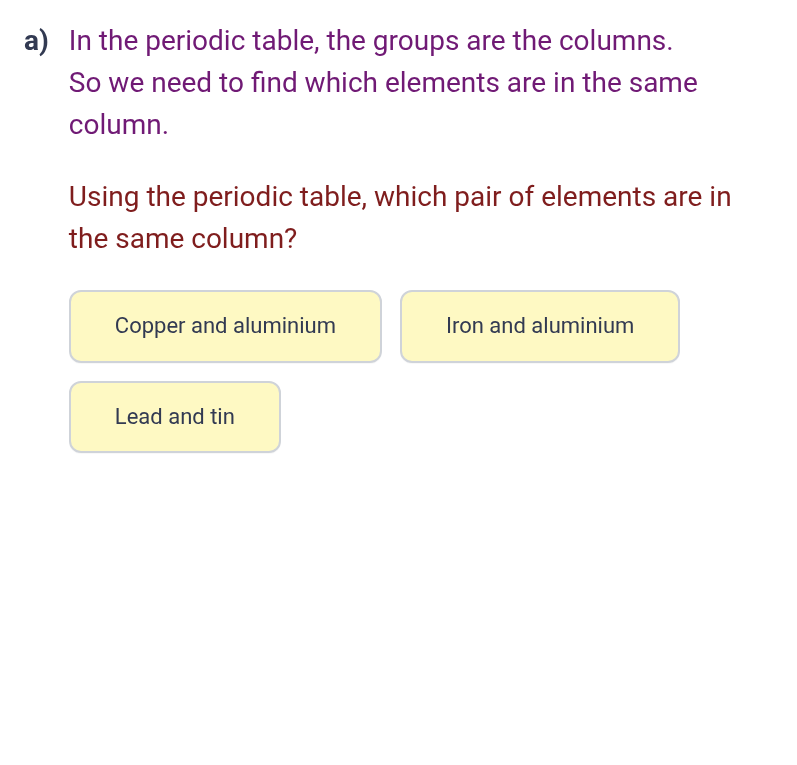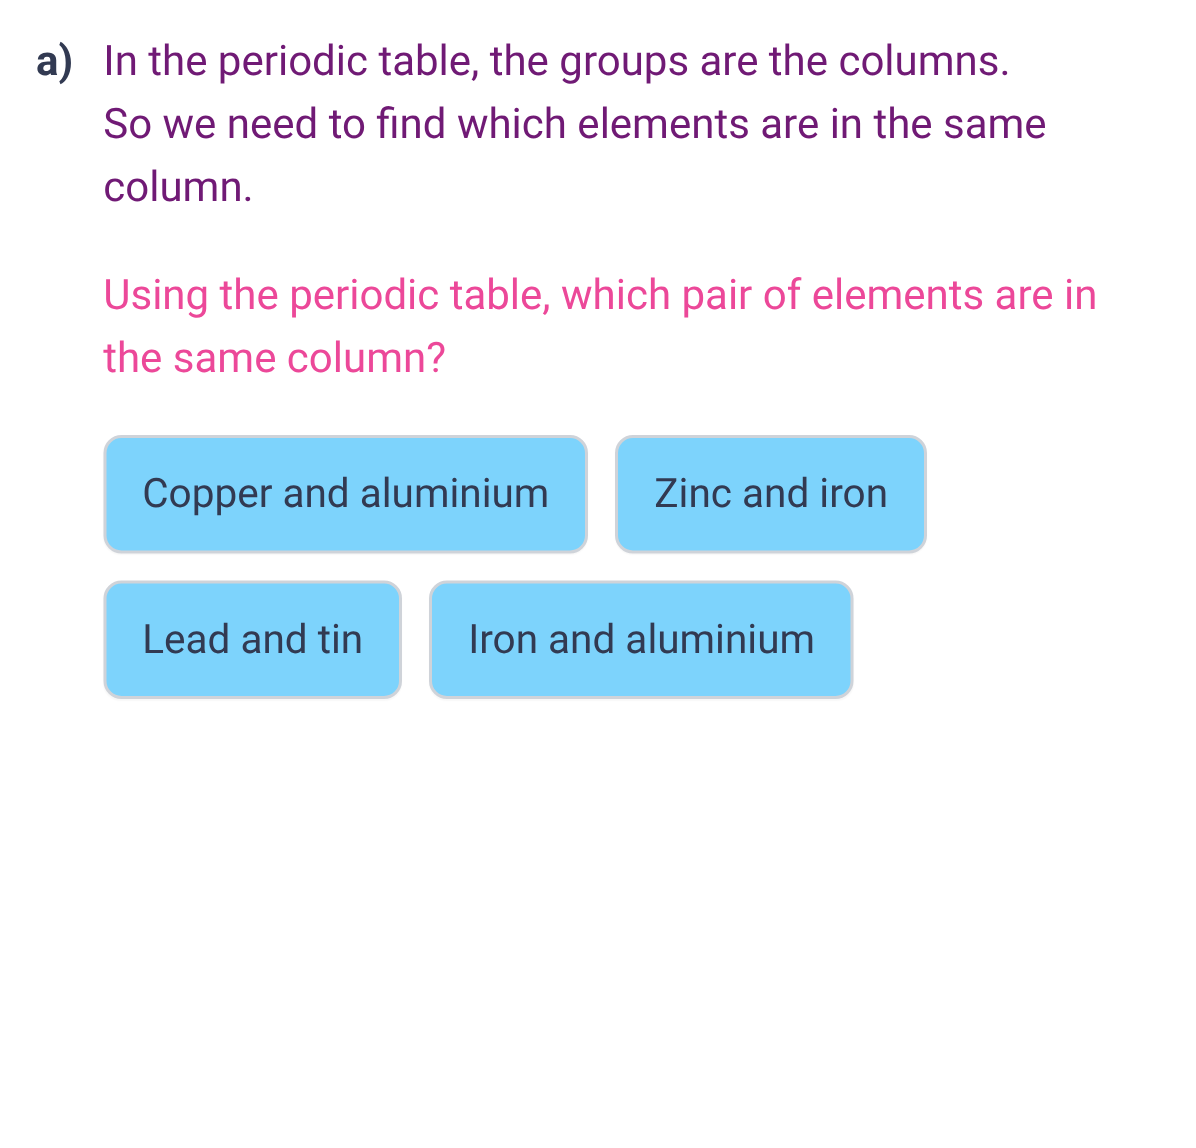--- a/index.html
+++ b/index.html
@@ -31,34 +31,34 @@
     }
     .explanation {
       font-size: 28px;
       line-height: 1.5;
       color: #701a75;
       margin-bottom: 30px;
     }
     .prompt {
       font-size: 28px;
       line-height: 1.5;
-      color: #ec4899;
+      color: #7f1d1d;
       margin-bottom: 30px;
     }
     .options {
       display: flex;
       flex-wrap: wrap;
       gap: 18px;
     }
     .option-button {
-      background: #7dd3fc;
+      background: #fef9c3;
       border: 2px solid #cfd3d9;
       border-radius: 12px;
-      padding: 20px 24px;
-      font-size: 27px;
+      padding: 20px 44px;
+      font-size: 22px;
       color: #323a52;
       cursor: pointer;
       font-family: inherit;
       text-align: left;
       line-height: 1.3;
       box-shadow: 0 1px 1px rgba(0,0,0,0.03);
     }
   </style>
 </head>
 <body>
@@ -66,18 +66,17 @@
 <div class="question-container">
   <div class="question-label">a)</div>
   <div class="question-content">
     <div class="explanation">
       <span>In the periodic table, the groups are the columns.</span><br>
       <span>So we need to find which elements are in the same column.</span>
     </div>
     <div class="prompt">Using the periodic table, which pair of elements are in the same column?</div>
     <div class="options">
       <button class="option-button">Copper and aluminium</button>
-      <button class="option-button">Zinc and iron</button>
+      <button class="option-button">Iron and aluminium</button>
       <button class="option-button">Lead and tin</button>
-      <button class="option-button">Iron and aluminium</button>
     </div>
   </div>
 </div>
 
 </body></html>

